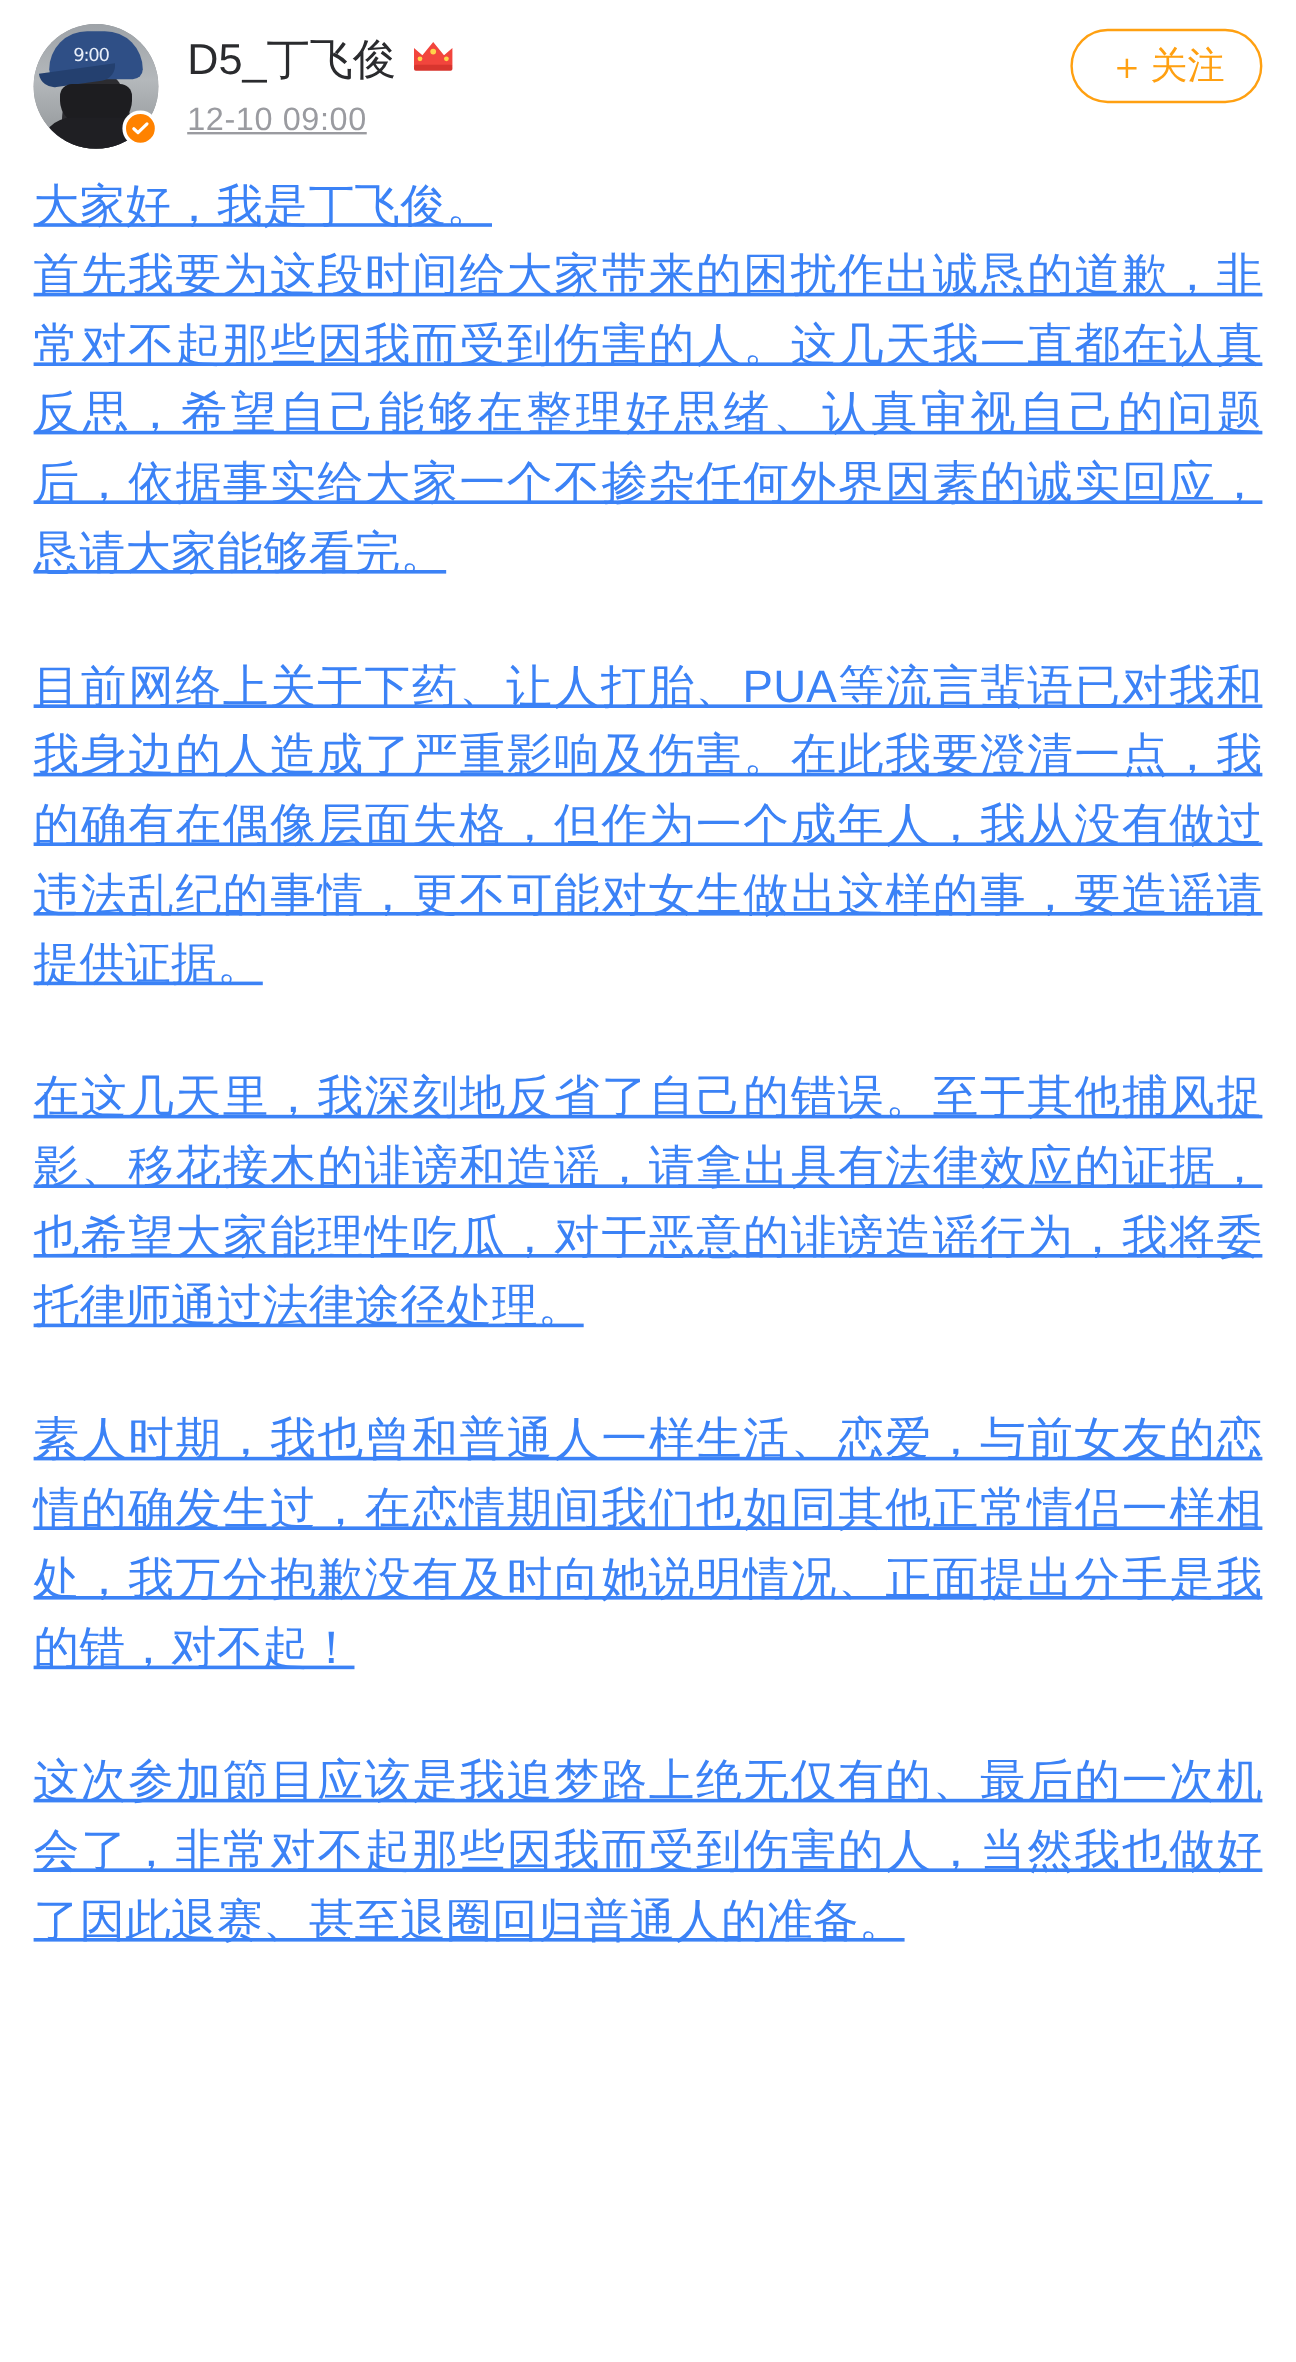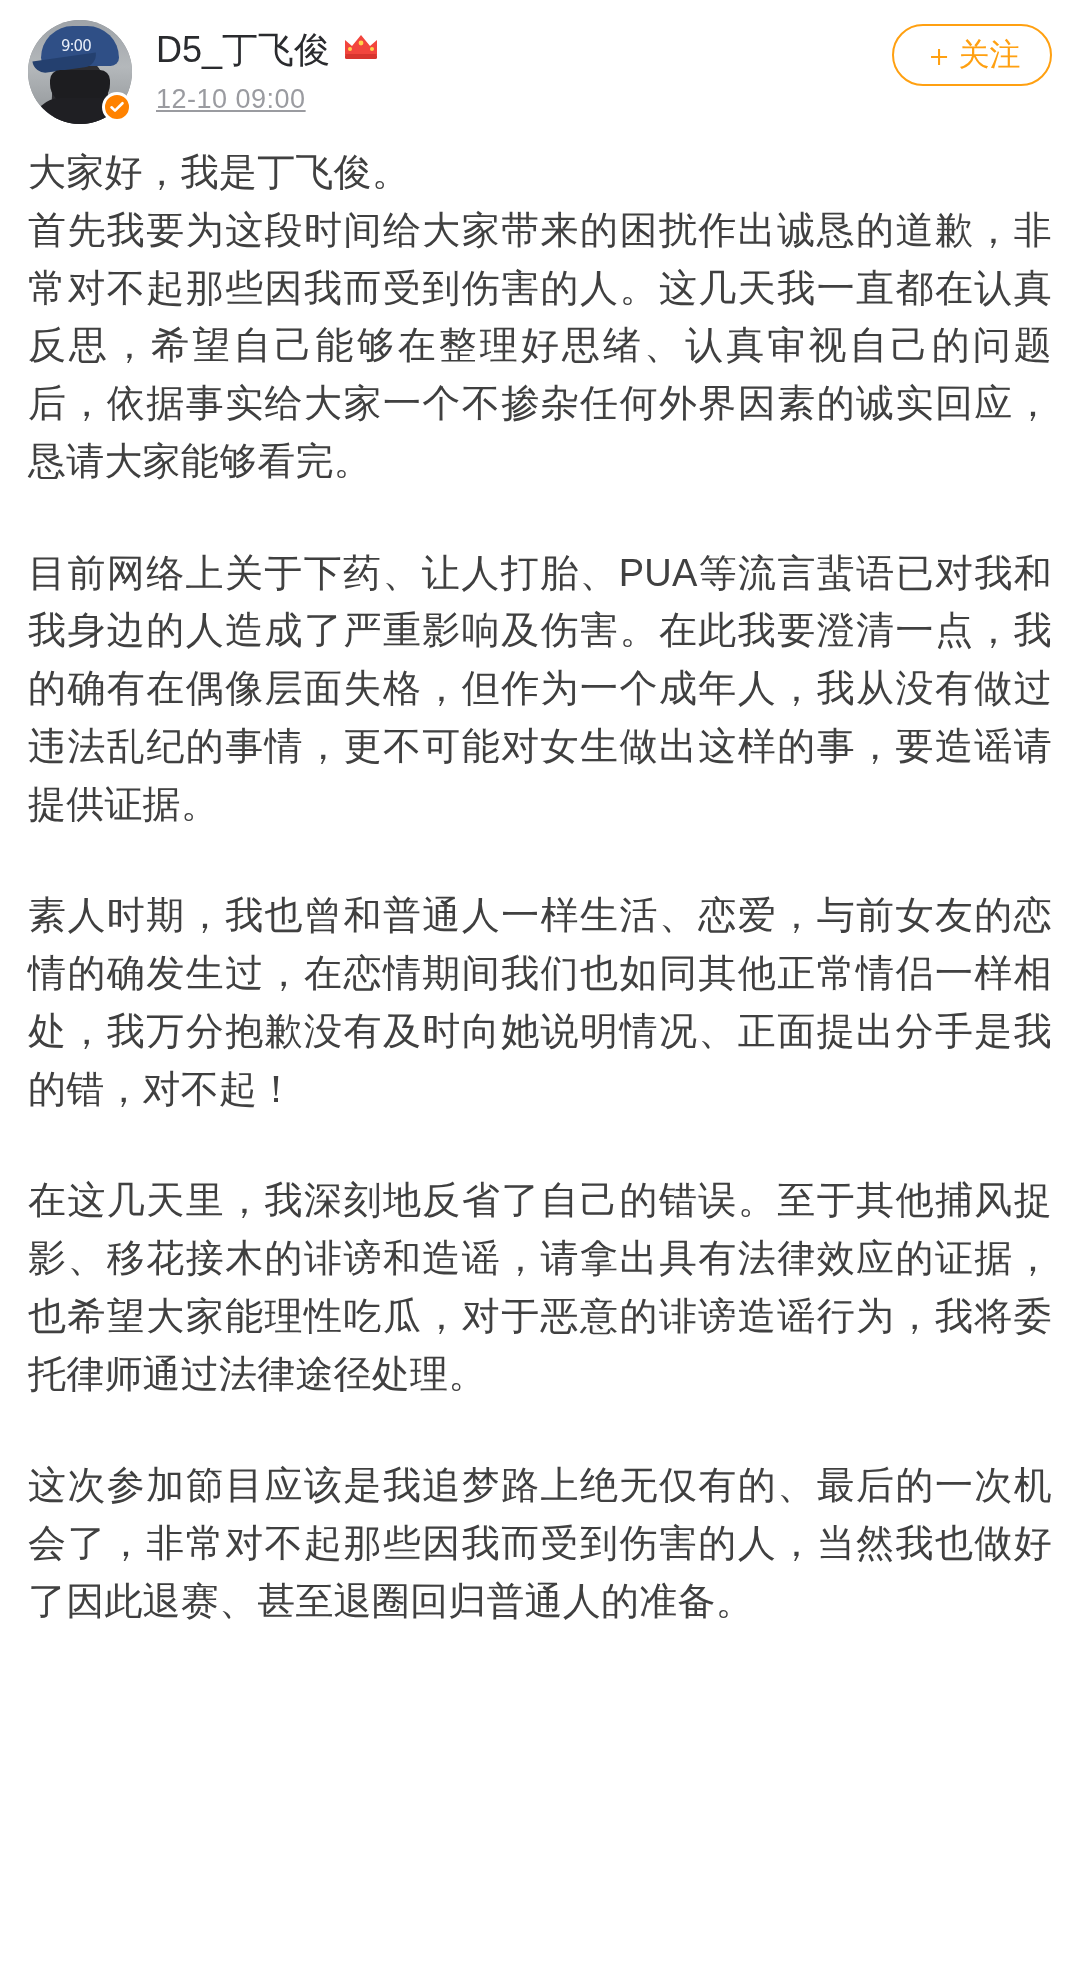--- a/index.html
+++ b/index.html
@@ -166,24 +166,25 @@
     margin-right: 2px;
   }
 
   
   .content {
     padding: 14px 28px 40px 28px;
   }
   .para {
     font-size: 38px;
     line-height: 1.52;
-    color: #404040;
+    color: #3b82f6;
     letter-spacing: 0.2px;
     text-align: justify;
     text-justify: inter-ideograph;
+    text-decoration: underline;
   }
   .para + .para { margin-top: 54px; }
 </style>
 </head>
 <body>
 
 <div class="page">
 
   <div class="header">
 
@@ -222,18 +223,18 @@
     <div class="follow-btn">
       <span class="plus">＋</span>
       <span>关注</span>
     </div>
   </div>
 
   <div class="content">
     <p class="para" style="white-space: pre-line;">大家好，我是丁飞俊。
 首先我要为这段时间给大家带来的困扰作出诚恳的道歉，非常对不起那些因我而受到伤害的人。这几天我一直都在认真反思，希望自己能够在整理好思绪、认真审视自己的问题后，依据事实给大家一个不掺杂任何外界因素的诚实回应，恳请大家能够看完。</p>
     <p class="para" style="white-space: pre-line;">目前网络上关于下药、让人打胎、PUA等流言蜚语已对我和我身边的人造成了严重影响及伤害。在此我要澄清一点，我的确有在偶像层面失格，但作为一个成年人，我从没有做过违法乱纪的事情，更不可能对女生做出这样的事，要造谣请提供证据。</p>
+    <p class="para" style="white-space: pre-line;">在这几天里，我深刻地反省了自己的错误。至于其他捕风捉影、移花接木的诽谤和造谣，请拿出具有法律效应的证据，也希望大家能理性吃瓜，对于恶意的诽谤造谣行为，我将委托律师通过法律途径处理。</p>
     <p class="para" style="white-space: pre-line;">素人时期，我也曾和普通人一样生活、恋爱，与前女友的恋情的确发生过，在恋情期间我们也如同其他正常情侣一样相处，我万分抱歉没有及时向她说明情况、正面提出分手是我的错，对不起！</p>
-    <p class="para" style="white-space: pre-line;">在这几天里，我深刻地反省了自己的错误。至于其他捕风捉影、移花接木的诽谤和造谣，请拿出具有法律效应的证据，也希望大家能理性吃瓜，对于恶意的诽谤造谣行为，我将委托律师通过法律途径处理。</p>
     <p class="para" style="white-space: pre-line;">这次参加節目应该是我追梦路上绝无仅有的、最后的一次机会了，非常对不起那些因我而受到伤害的人，当然我也做好了因此退赛、甚至退圈回归普通人的准备。</p>
   </div>
 
 </div>
 
 </body></html>

